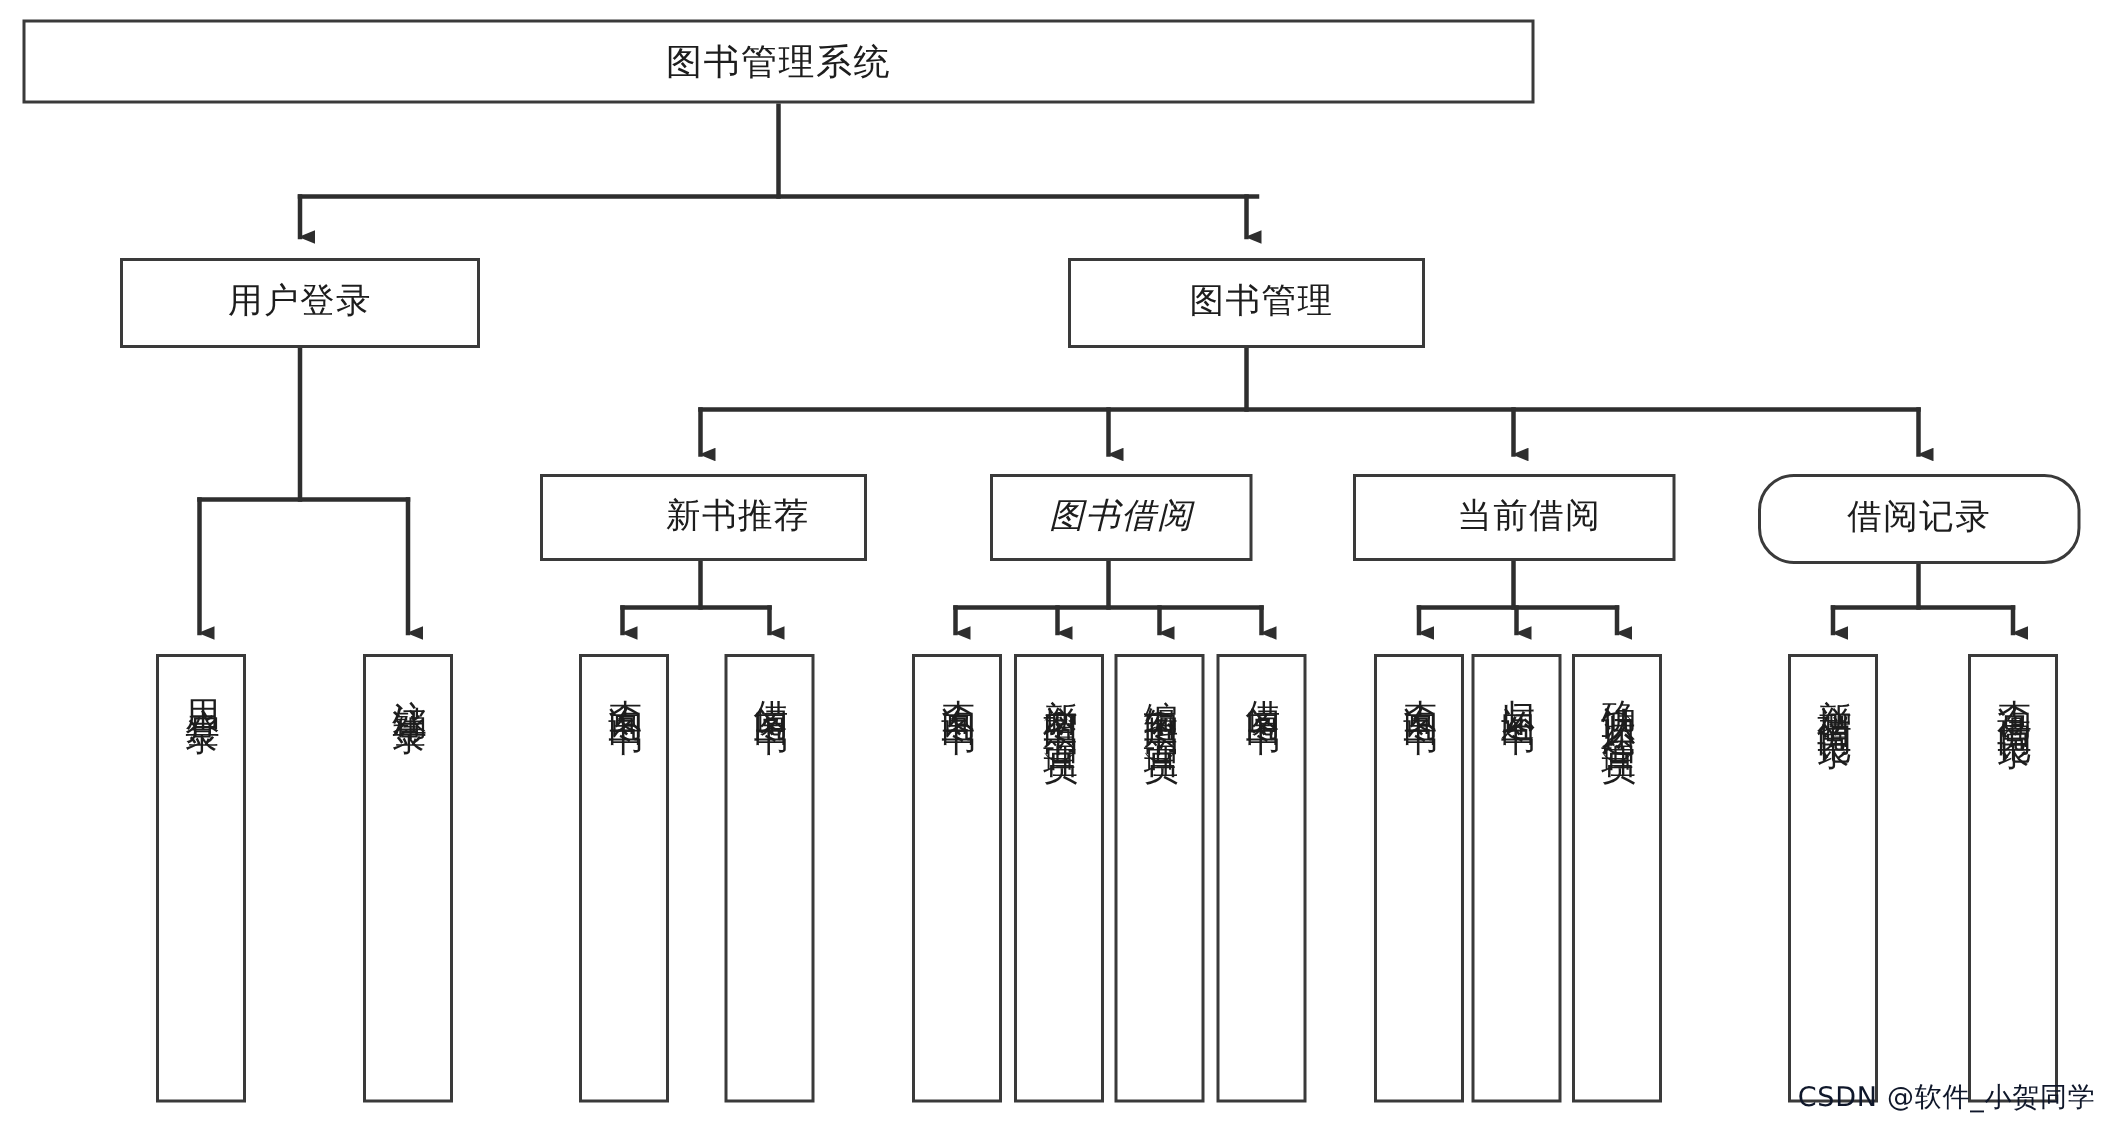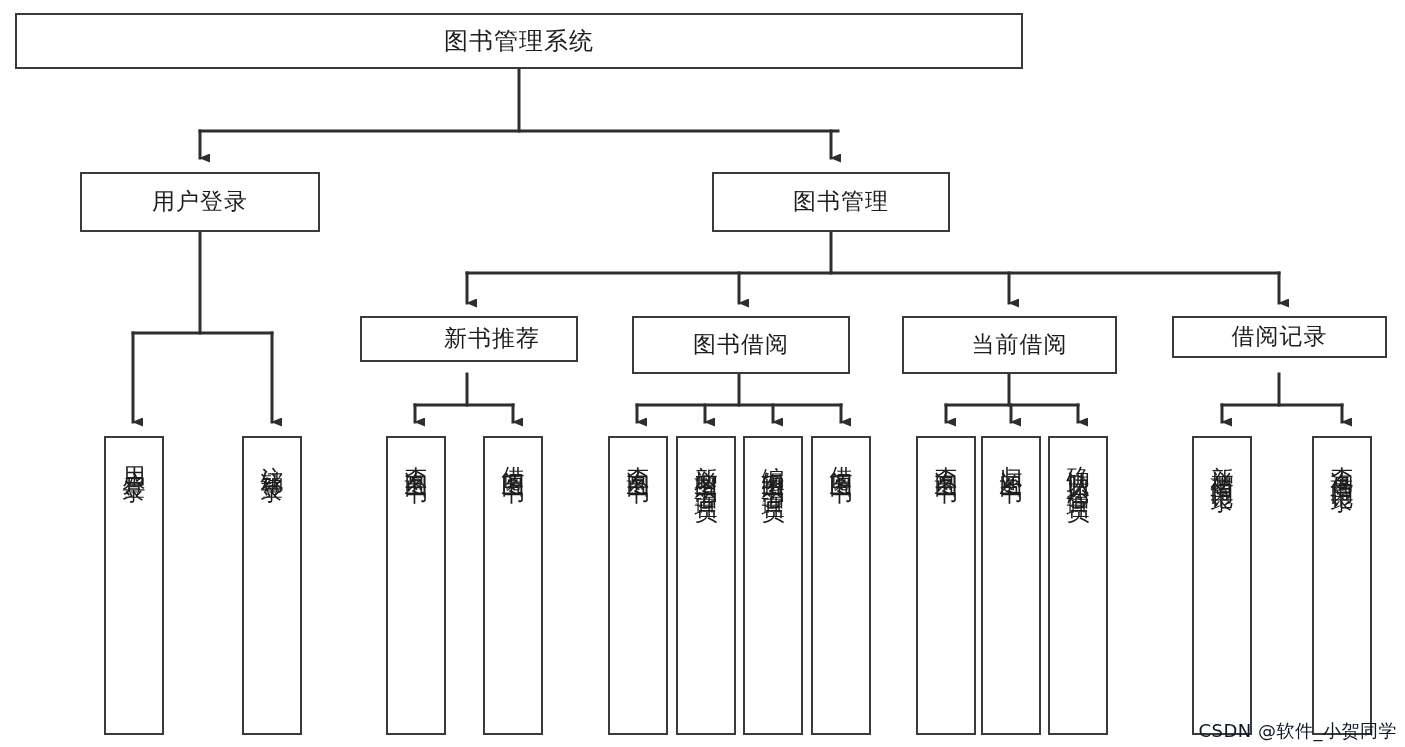--- a/index.html
+++ b/index.html
@@ -130,30 +130,30 @@
     <span>图书管理系统</span>
   </div>
 
   <div class="node node-h" id="node-l1-0" style="left: 80px; top: 172px; width: 240px; height: 60px;">
     <span>用户登录</span>
   </div>
   <div class="node node-h" id="node-l1-1" style="left: 712px; top: 172px; width: 238px; height: 60px; padding-left: 20px;">
     <span>图书管理</span>
   </div>
 
-  <div class="node node-h" id="node-l2-0" style="left: 360px; top: 316px; width: 218px; height: 46px; padding-left: 46px;">
+  <div class="node node-h" id="node-l2-0" style="left: 360px; top: 316px; width: 218px; height: 58px; padding-left: 46px;">
     <span>新书推荐</span>
   </div>
-  <div class="node node-h" id="node-l2-1" style="left: 632px; top: 316px; width: 218px; height: 58px;">
+  <div class="node node-h" id="node-l2-1" style="left: 660px; top: 316px; width: 175px; height: 58px; font-style: italic;">
     <span>图书借阅</span>
   </div>
   <div class="node node-h" id="node-l2-2" style="left: 902px; top: 316px; width: 215px; height: 58px; padding-left: 20px;">
     <span>当前借阅</span>
   </div>
-  <div class="node node-h" id="node-l2-3" style="left: 1172px; top: 316px; width: 215px; height: 42px;">
+  <div class="node node-h" id="node-l2-3" style="left: 1172px; top: 316px; width: 215px; height: 60px; border-radius: 24px;">
     <span>借阅记录</span>
   </div>
 
   <div class="node node-v" id="node-leaf-0" style="left: 104px; top: 436px; width: 60px; height: 299px;">
     <span class="vtext">用户登录</span>
   </div>
   <div class="node node-v" id="node-leaf-1" style="left: 242px; top: 436px; width: 60px; height: 299px;">
     <span class="vtext">注销登录</span>
   </div>
   <div class="node node-v" id="node-leaf-2" style="left: 386px; top: 436px; width: 60px; height: 299px;">

